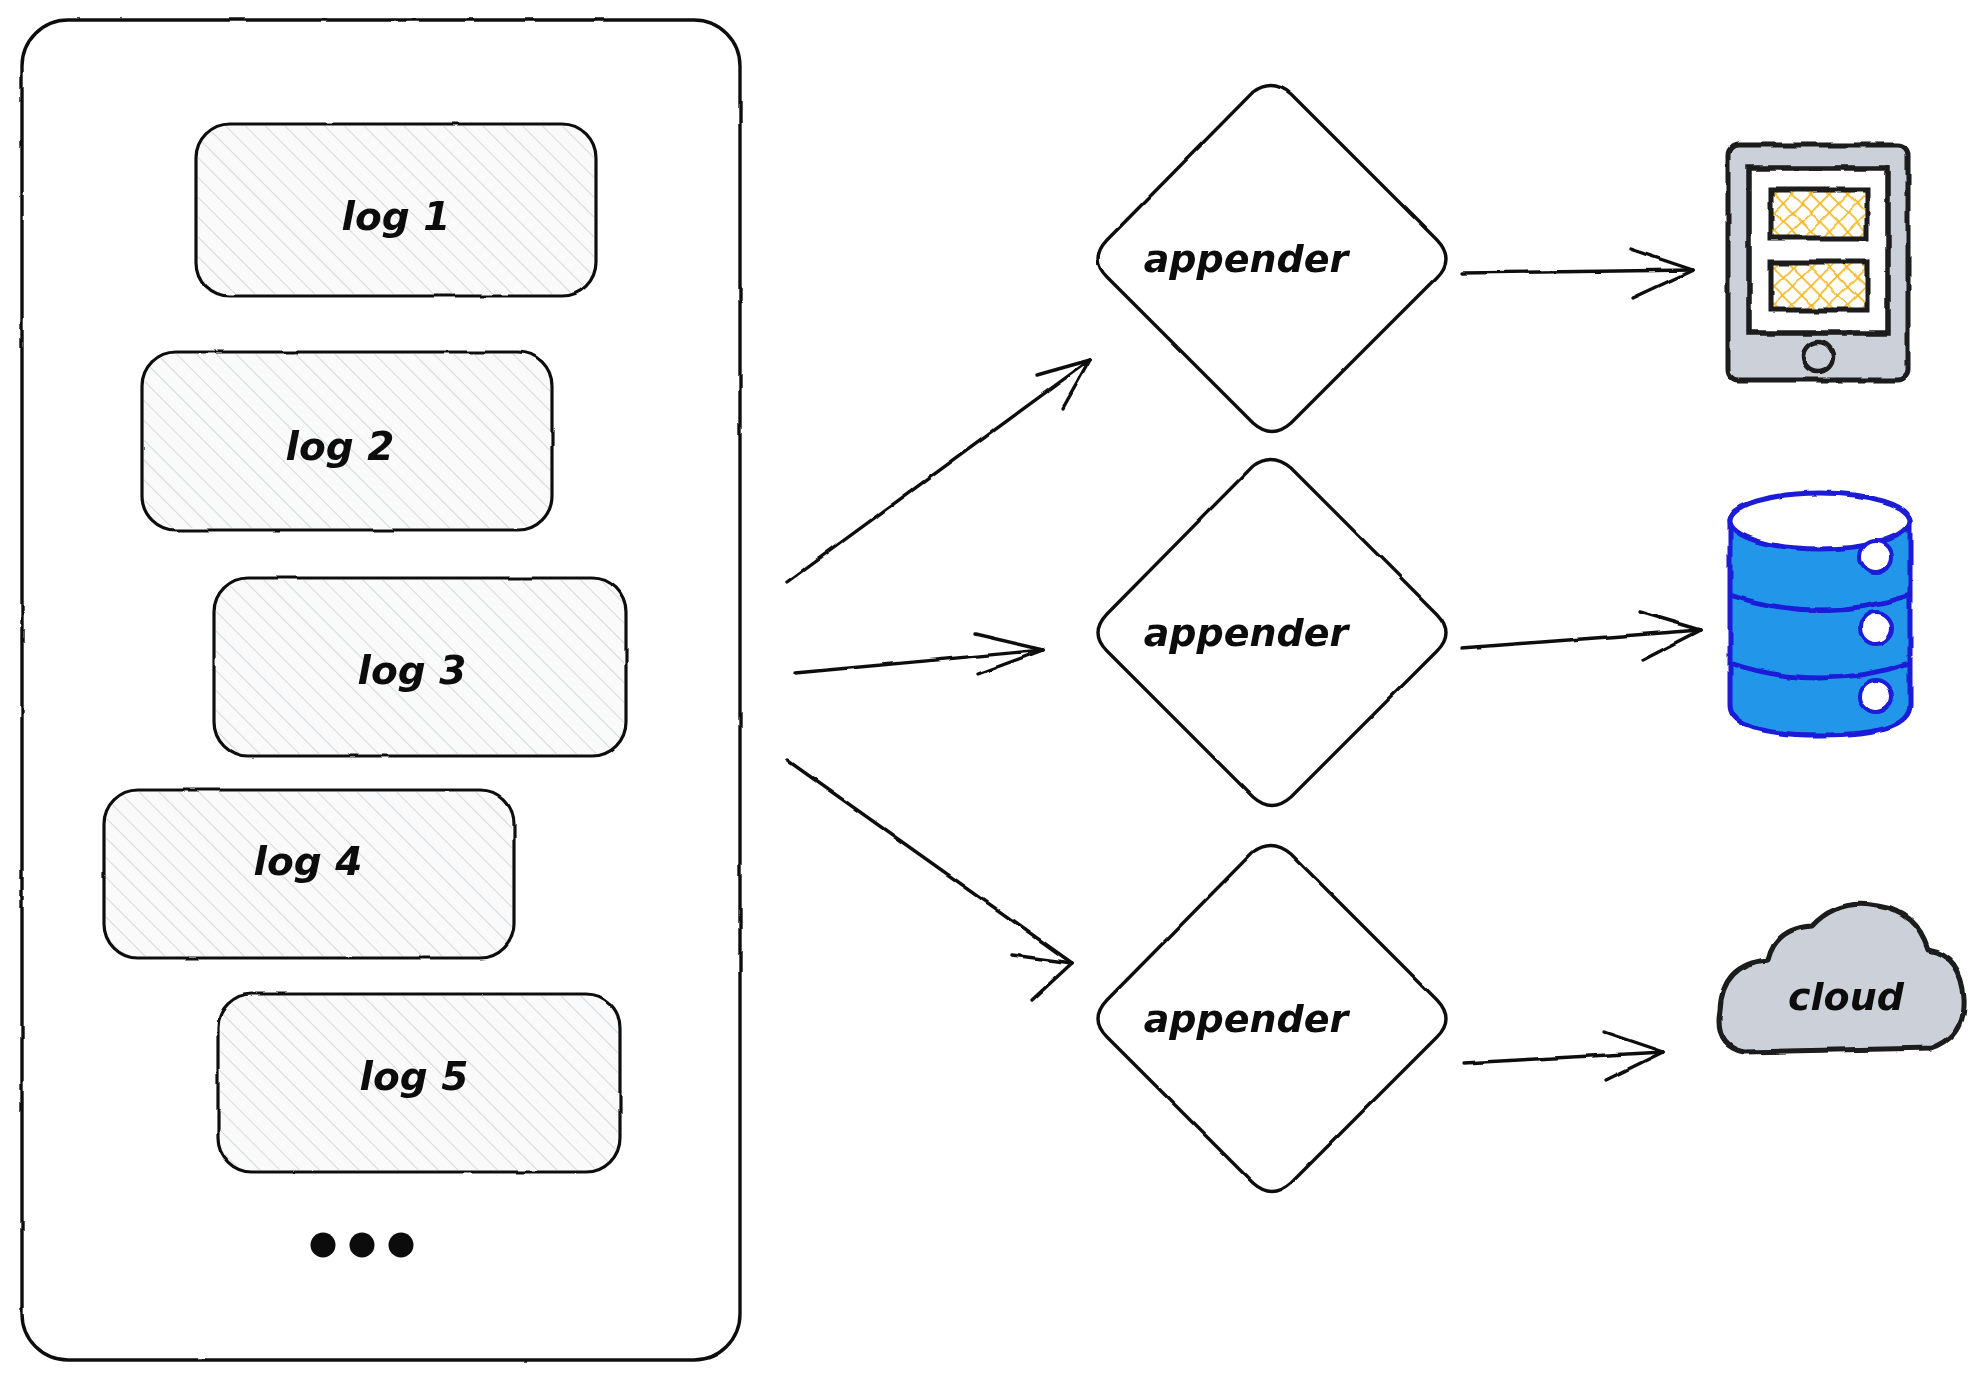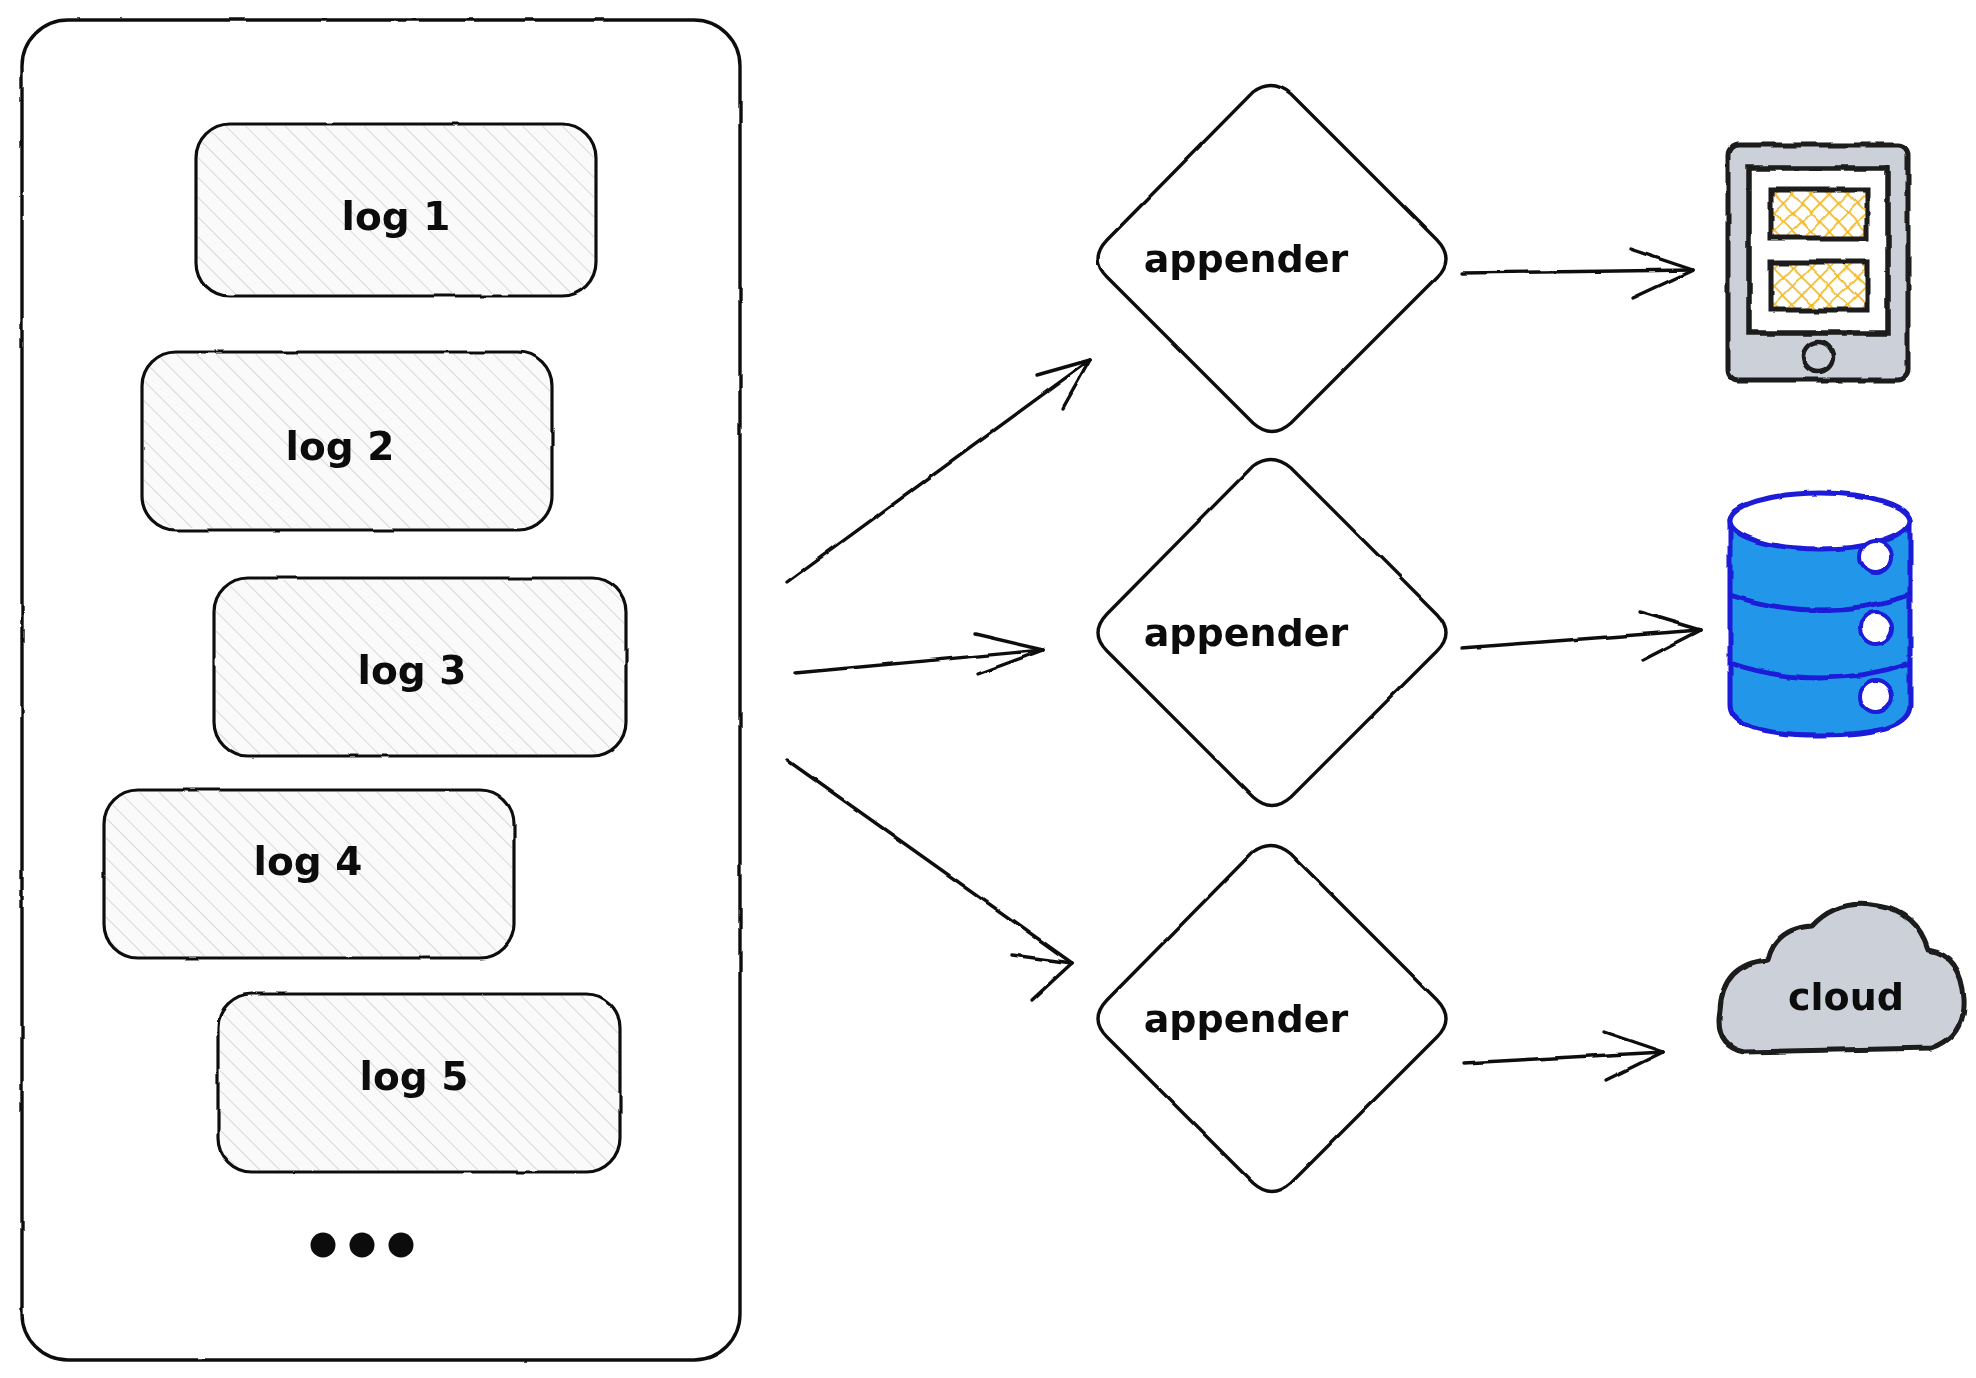--- a/index.html
+++ b/index.html
@@ -2,21 +2,21 @@
 <html><head>
 <meta charset="utf-8">
 <style>
   html,body{margin:0;padding:0;background:#ffffff;}
   body{
     width:1976px;height:1378px;
     font-family:"DejaVu Sans", sans-serif;
     overflow:hidden;
     position:relative;
   }
-  #stage{position:absolute;inset:0;width:1976px;height:1378px;}
+  #stage{position:absolute;inset:0;width:1976px;height:1378px;font-style:italic;}
   svg#scene{position:absolute;left:0;top:0;width:1976px;height:1378px;display:block;}
   .hand-text{
     font-family:"DejaVu Sans", sans-serif;
     font-weight:600;
     fill:#0c0c0c;
   }
 </style>
 </head>
 <body>
 

